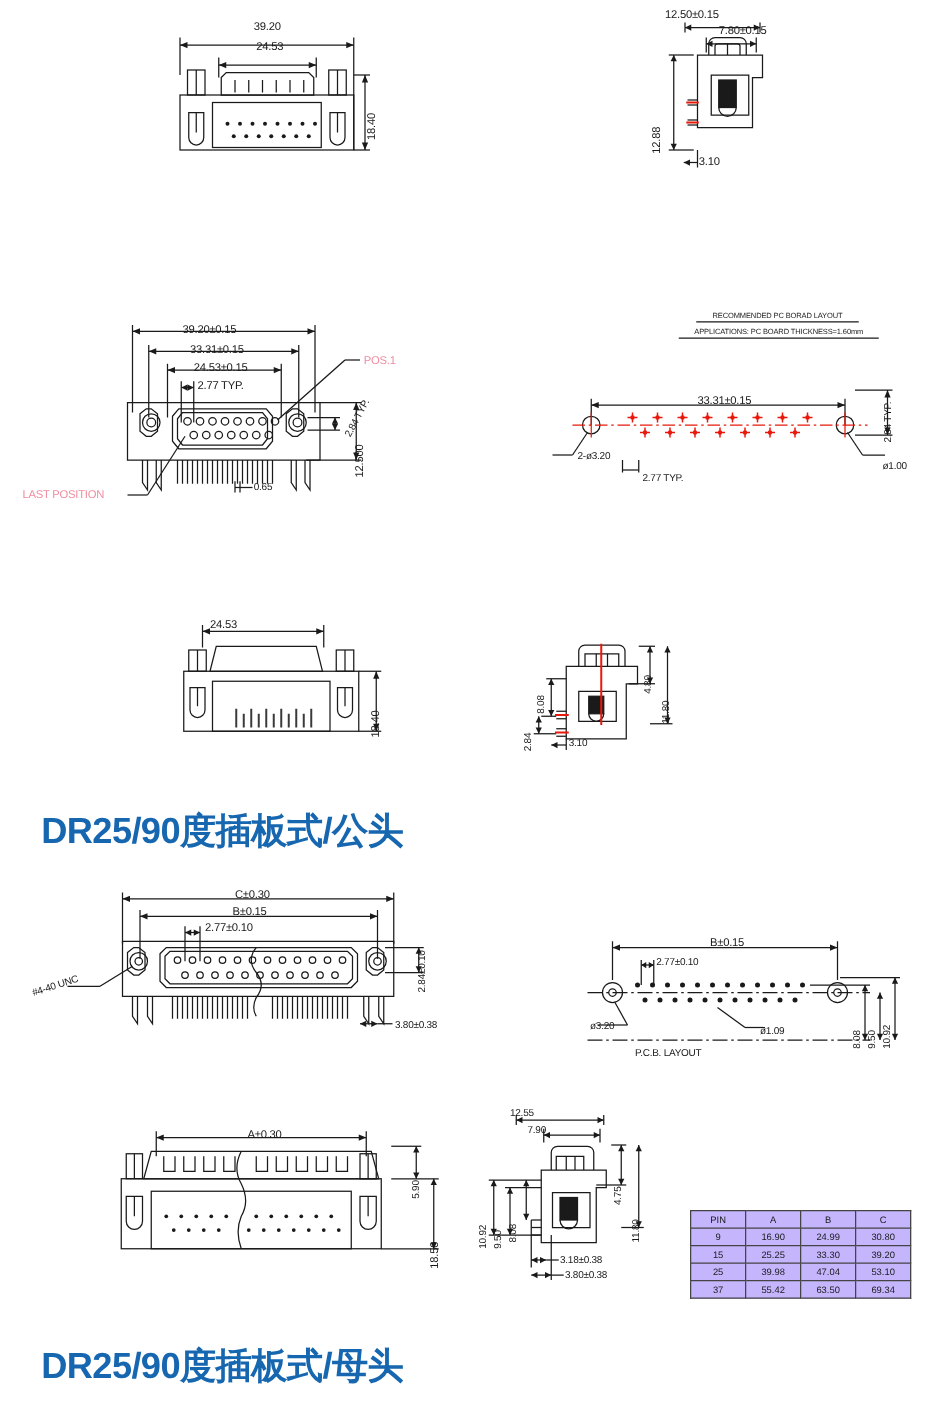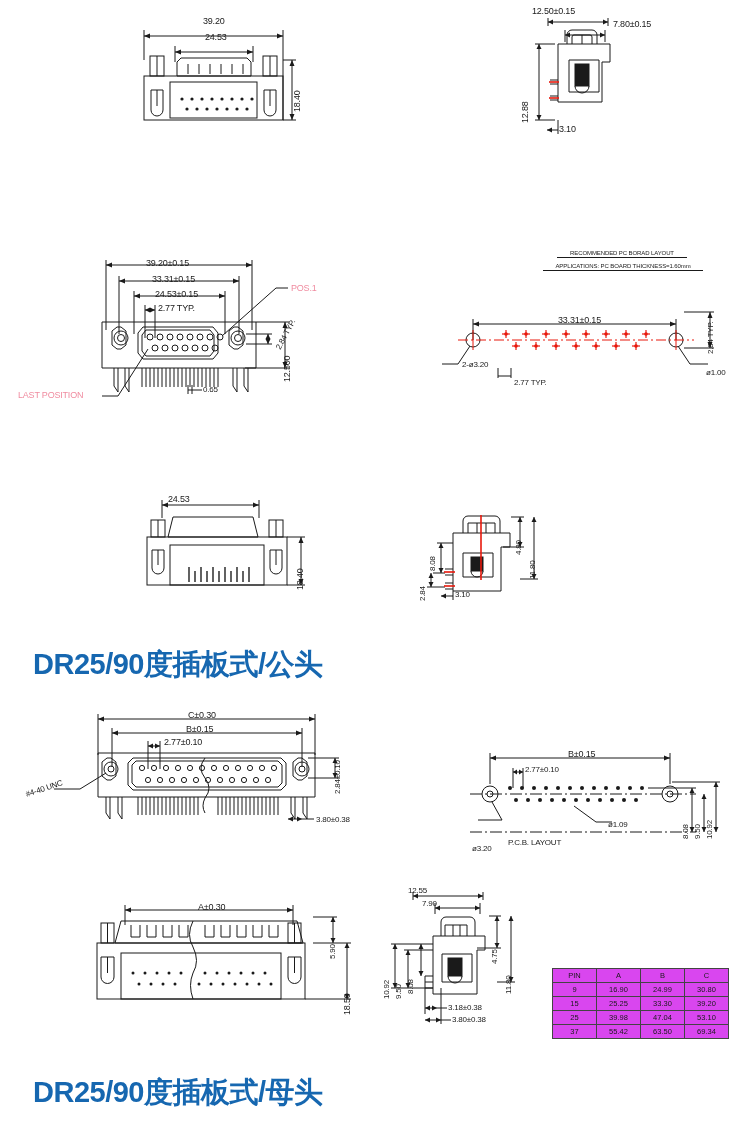--- a/index.html
+++ b/index.html
@@ -43,21 +43,21 @@
   }
   .pink { color: #f08ca0; }
 
   
   table.spec {
     position: absolute;
     border-collapse: collapse;
     font-family: "Liberation Sans", sans-serif;
     font-size: 7.5px;
     color: #1a1a1a;
-    background: #d946ef;
+    background: #c4b5fd;
   }
   table.spec th, table.spec td {
     border: 1px solid #444;
     text-align: center;
     padding: 2px 0 1px 0;
     font-weight: normal;
     width: 44px;
     height: 13px;
     line-height: 10px;
   }
@@ -191,21 +191,21 @@
       <line x1="25" y1="76" x2="33" y2="76"></line>
       <line x1="25" y1="88" x2="33" y2="88"></line>
       <line x1="25" y1="92" x2="33" y2="92"></line>
     </g>
     <g stroke="#e8180c" stroke-width="1.6">
       <line x1="24" y1="74" x2="34" y2="74"></line>
       <line x1="24" y1="90" x2="34" y2="90"></line>
     </g>
   </svg>
   <div class="dim" style="left:532px; top:6px;">12.50±0.15</div>
-  <div class="dim" style="left:575px; top:19px;margin-left:38px;">7.80±0.15</div>
+  <div class="dim" style="left:575px; top:19px;">7.80±0.15</div>
   <div class="dim vert" style="left:530px; top:113px;">12.88</div>
   <div class="dim" style="left:559px; top:124px;">3.10</div>
 
 
   <svg style="left:70px; top:252px;" width="290" height="180">
     <g fill="none" stroke="#1a1a1a" stroke-width="1">
 
       <line x1="36" y1="13" x2="182" y2="13"></line>
       <path d="M36 13 l6 -2.5 v5 z" fill="#1a1a1a" stroke="none"></path>
       <path d="M182 13 l-6 -2.5 v5 z" fill="#1a1a1a" stroke="none"></path>
@@ -721,21 +721,21 @@
         <circle cx="116" cy="52" r="2"></circle>
       <circle cx="128" cy="52" r="2"></circle>
         <circle cx="140" cy="52" r="2"></circle>
       <circle cx="152" cy="52" r="2"></circle>
         <circle cx="164" cy="52" r="2"></circle>
       <circle cx="176" cy="52" r="2"></circle>
     </g>
   </svg>
   <div class="dim" style="left:568px; top:749px;">B±0.15</div>
   <div class="dim sm" style="left:525px; top:765px;">2.77±0.10</div>
-  <div class="dim sm" style="left:472px; top:844px;">ø3.20</div>
+  <div class="dim sm" style="left:472px; top:816px;">ø3.20</div>
   <div class="dim sm" style="left:608px; top:820px;">ø1.09</div>
   <div class="dim sm vert" style="left:690px; top:830px;">8.08</div>
   <div class="dim sm vert" style="left:702px; top:830px;">9.50</div>
   <div class="dim sm vert" style="left:714px; top:830px;">10.92</div>
   <div class="dim sm" style="left:508px; top:838px;">P.C.B.  LAYOUT</div>
 
   <svg style="left:75px; top:895px;" width="280" height="130">
     <g fill="none" stroke="#1a1a1a" stroke-width="1">
 
       <line x1="50" y1="15" x2="218" y2="15"></line>

